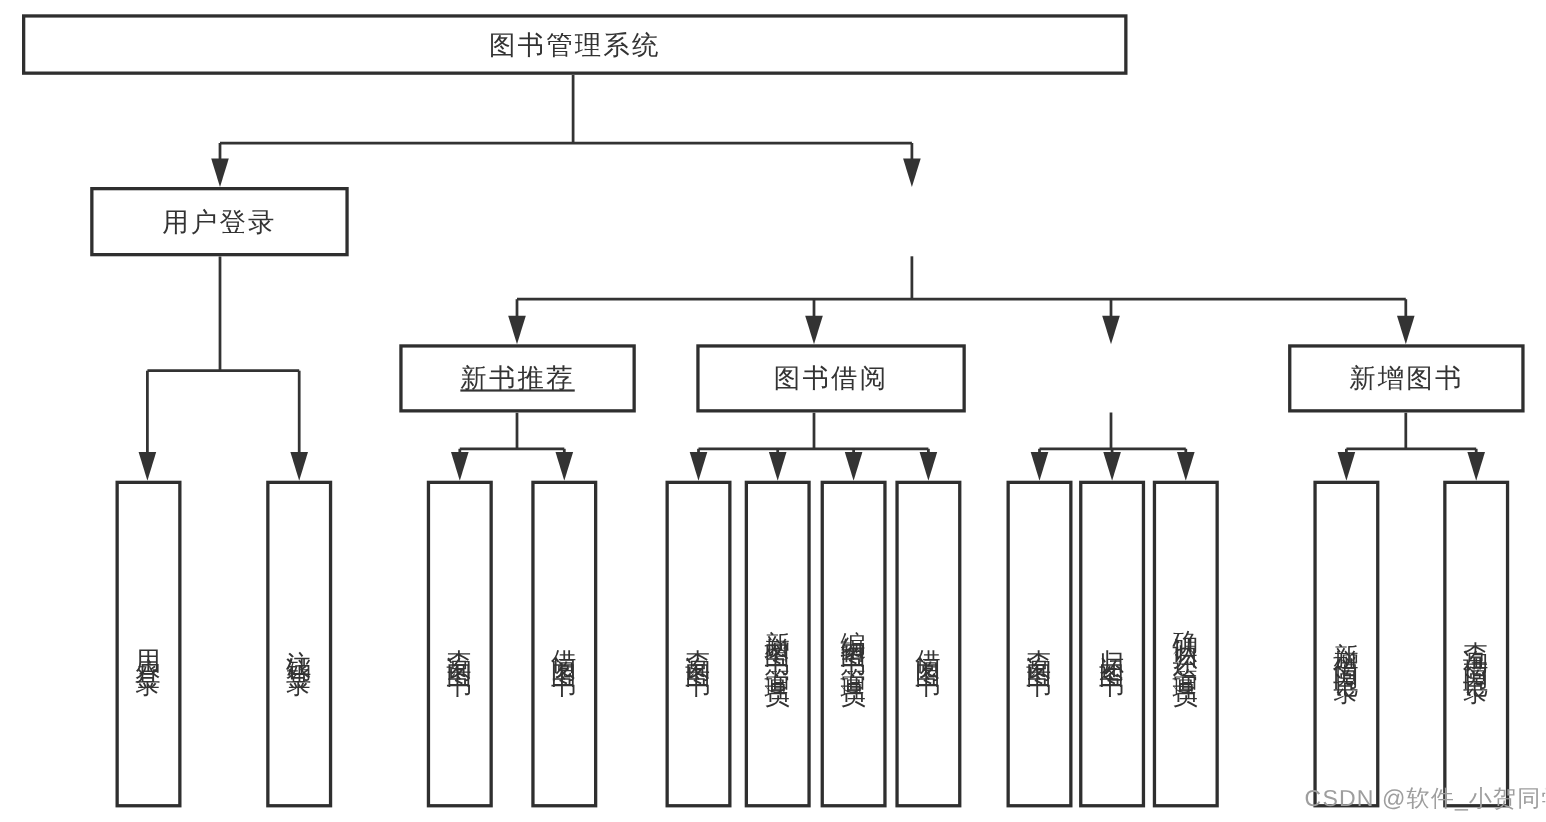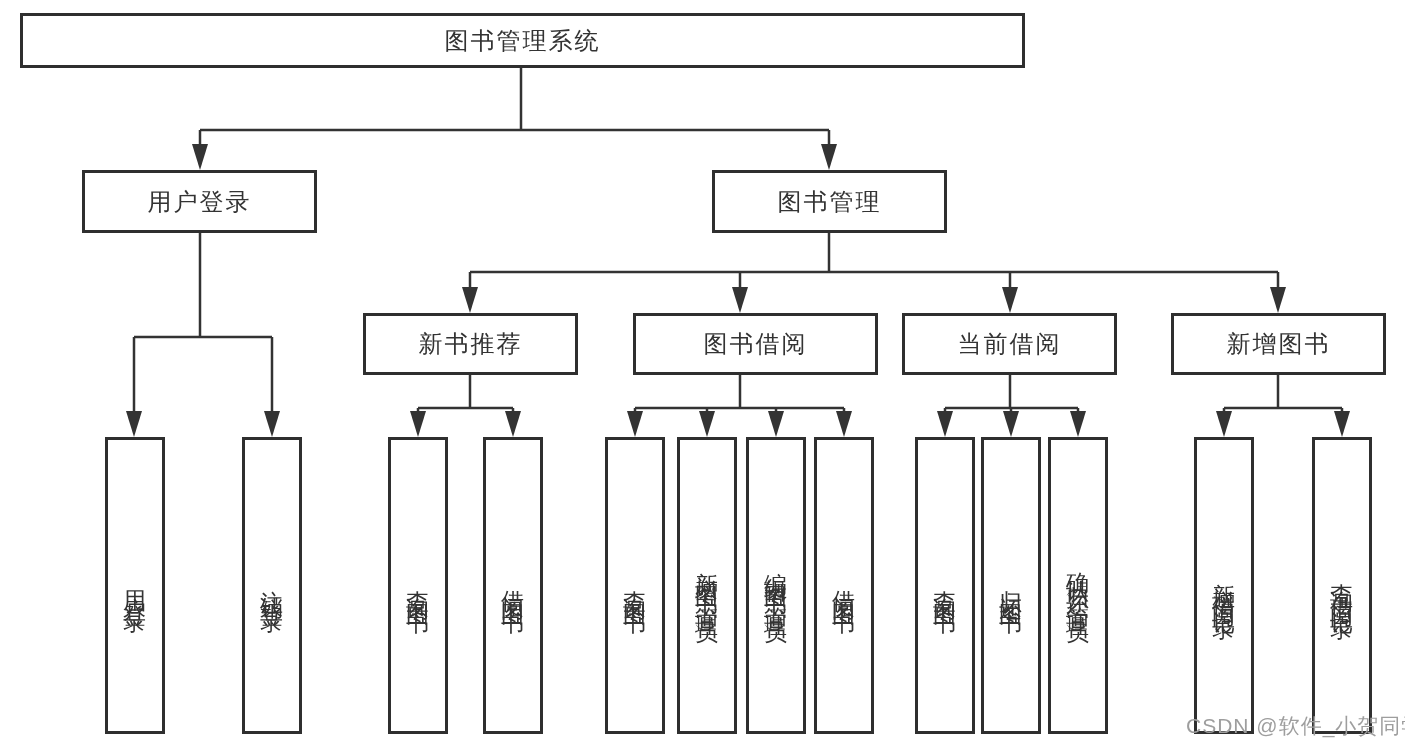--- a/index.html
+++ b/index.html
@@ -122,25 +122,23 @@
       <polygon points="1003,411 1019,411 1011,437"></polygon>
       <polygon points="1070,411 1086,411 1078,437"></polygon>
       <polygon points="1216,411 1232,411 1224,437"></polygon>
       <polygon points="1334,411 1350,411 1342,437"></polygon>
     </g>
   </svg>
 
   <div class="node hbox" style="left:20px; top:13px; width:1005px; height:55px;">图书管理系统</div>
 
   <div class="node hbox" style="left:82px; top:170px; width:235px; height:63px;">用户登录</div>
-  <div class="node hbox" style="left:712px; top:170px; width:235px; height:63px;">图书管理</div>
 
-  <div class="node hbox" style="left:363px; top:313px; width:215px; height:62px;">新书推荐</div>
+  <div class="node hbox" style="left:363px; top:313px; width:215px; height:62px;text-decoration:underline;">新书推荐</div>
   <div class="node hbox" style="left:633px; top:313px; width:245px; height:62px;">图书借阅</div>
-  <div class="node hbox" style="left:902px; top:313px; width:215px; height:62px;">当前借阅</div>
   <div class="node hbox" style="left:1171px; top:313px; width:215px; height:62px;">新增图书</div>
 
   <div class="node vbox" style="left:105px; top:437px; width:60px; height:297px;">用户登录</div>
   <div class="node vbox" style="left:242px; top:437px; width:60px; height:297px;">注销登录</div>
 
   <div class="node vbox" style="left:388px; top:437px; width:60px; height:297px;">查询图书</div>
   <div class="node vbox" style="left:483px; top:437px; width:60px; height:297px;">借阅图书</div>
 
   <div class="node vbox" style="left:605px; top:437px; width:60px; height:297px;">查询图书</div>
   <div class="node vbox" style="left:677px; top:437px; width:60px; height:297px;">新增图书（管理员）</div>

